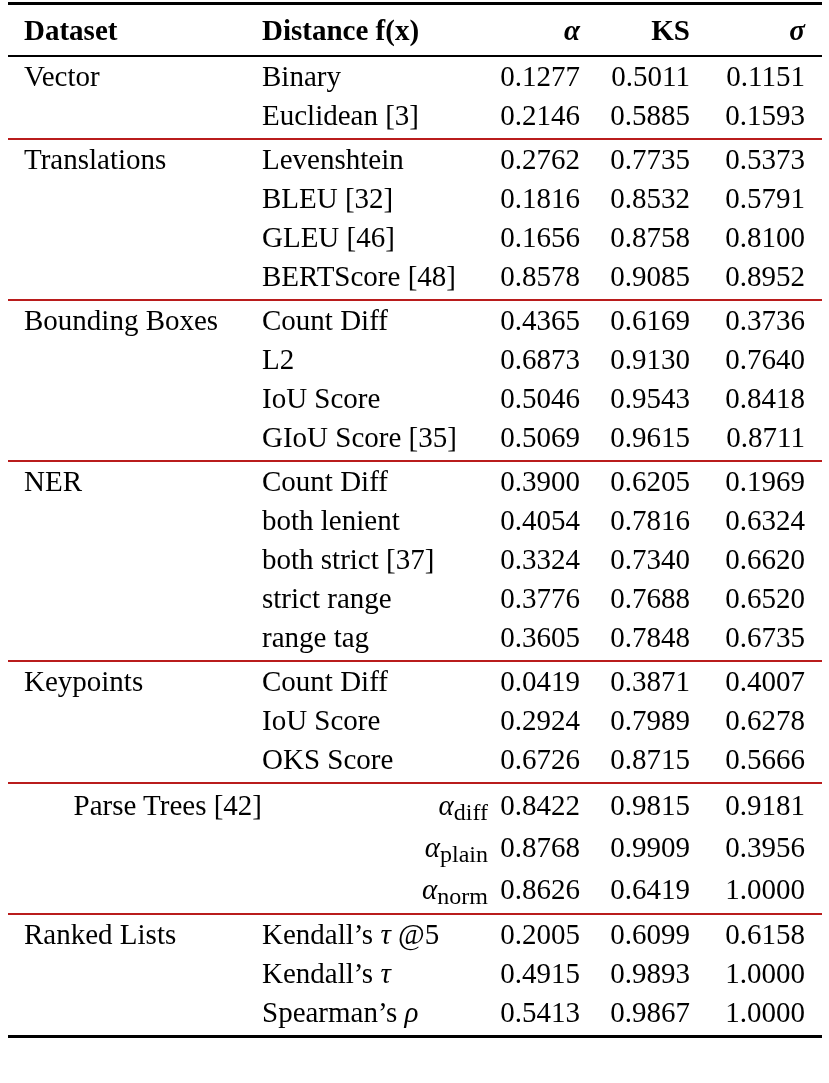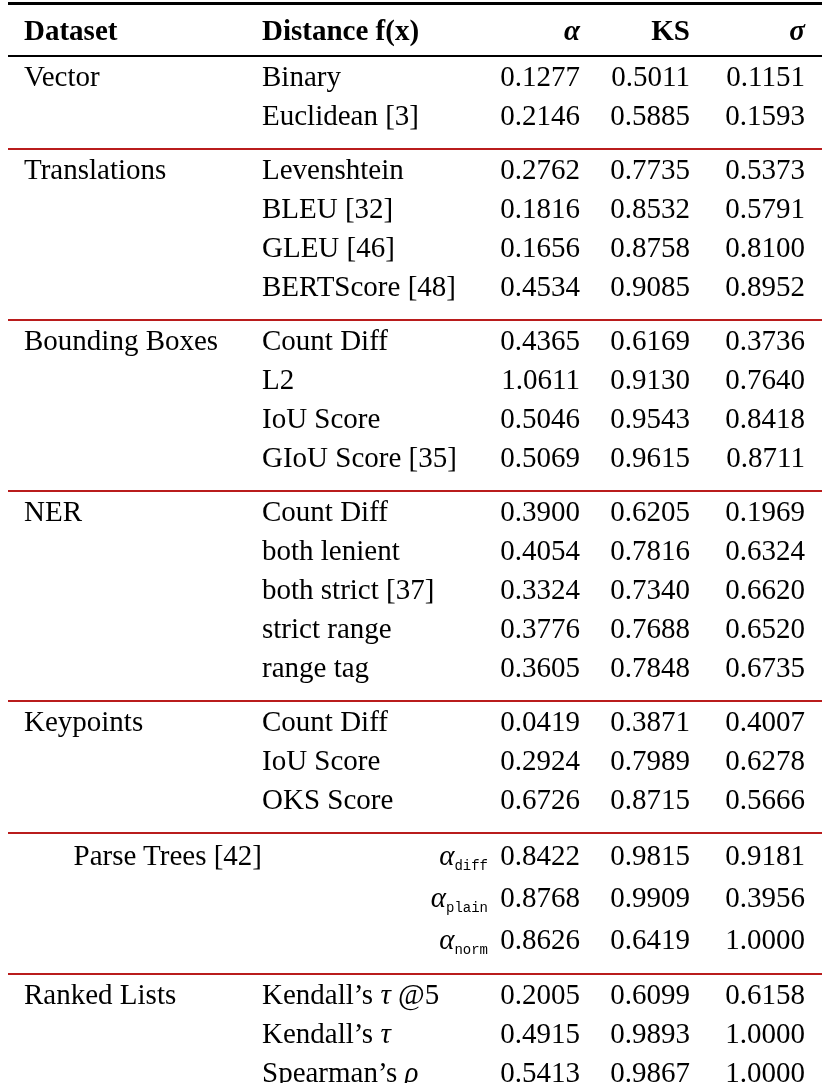--- a/index.html
+++ b/index.html
@@ -36,33 +36,32 @@
 
   td {
     padding: 0;
     vertical-align: top;
     line-height: 39px;
     white-space: nowrap;
   }
   .g-tall td { line-height: 42px; text-align: right; }
 
   tbody tr:first-child td { }
-  tbody tr:last-child  td { padding-bottom: 13px; }
+  tbody tr:last-child  td { padding-bottom: 3px; }
 
   .c-ds, th.h-ds { padding-left: 16px; }
   .c-num, th.h-num { text-align: right; }
   .c-last, th.h-last { padding-right: 17px; }
 
   .math-it, .greek { font-style: italic; }
   sub.subscript {
     font-style: normal;
-    font-size: 14px;
+    font-size: 24px;
     line-height: 0;
     vertical-align: -5px;
-    font-family: Liberation Mono, monospace;
   }
 </style>
 </head>
 <body>
 
 <table class="paper-table">
   <colgroup>
     <col class="w-ds">
       <col class="w-dist">
       <col class="w-a">
@@ -110,37 +109,37 @@
       <td class="c-num c-last">0.5791</td>
     </tr>
     <tr>
       <td class="c-dist"><span>GLEU [46]</span></td>
       <td class="c-num">0.1656</td>
       <td class="c-num">0.8758</td>
       <td class="c-num c-last">0.8100</td>
     </tr>
     <tr>
       <td class="c-dist"><span>BERTScore [48]</span></td>
-      <td class="c-num">0.4534</td>
+      <td class="c-num">0.8578</td>
       <td class="c-num">0.9085</td>
       <td class="c-num c-last">0.8952</td>
     </tr>
   </tbody>
 
   <tbody>
     <tr>
       <td class="c-ds" rowspan="4">Bounding Boxes</td>
       <td class="c-dist"><span>Count Diff</span></td>
       <td class="c-num">0.4365</td>
       <td class="c-num">0.6169</td>
       <td class="c-num c-last">0.3736</td>
     </tr>
     <tr>
       <td class="c-dist"><span>L2</span></td>
-      <td class="c-num">1.0611</td>
+      <td class="c-num">0.6873</td>
       <td class="c-num">0.9130</td>
       <td class="c-num c-last">0.7640</td>
     </tr>
     <tr>
       <td class="c-dist"><span>IoU Score</span></td>
       <td class="c-num">0.5046</td>
       <td class="c-num">0.9543</td>
       <td class="c-num c-last">0.8418</td>
     </tr>
     <tr>

